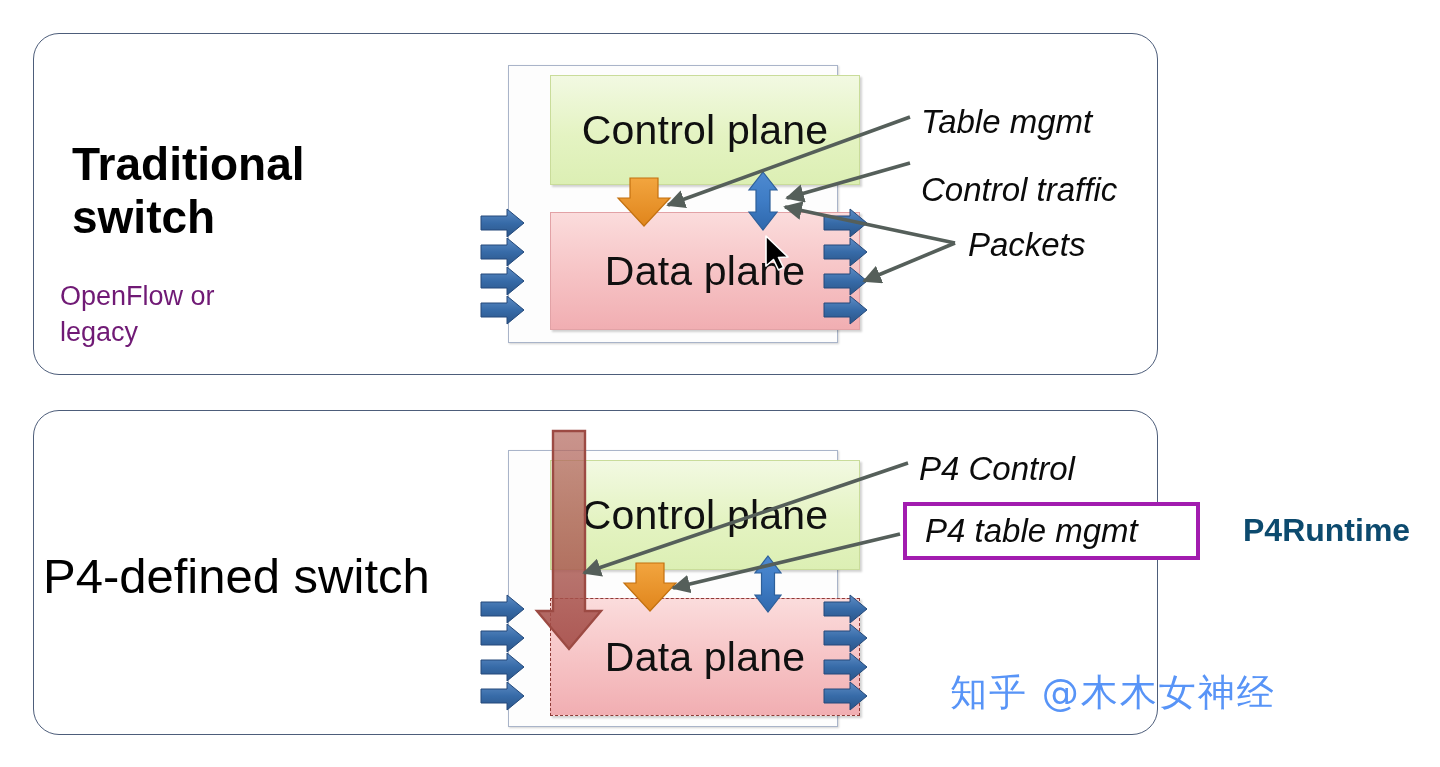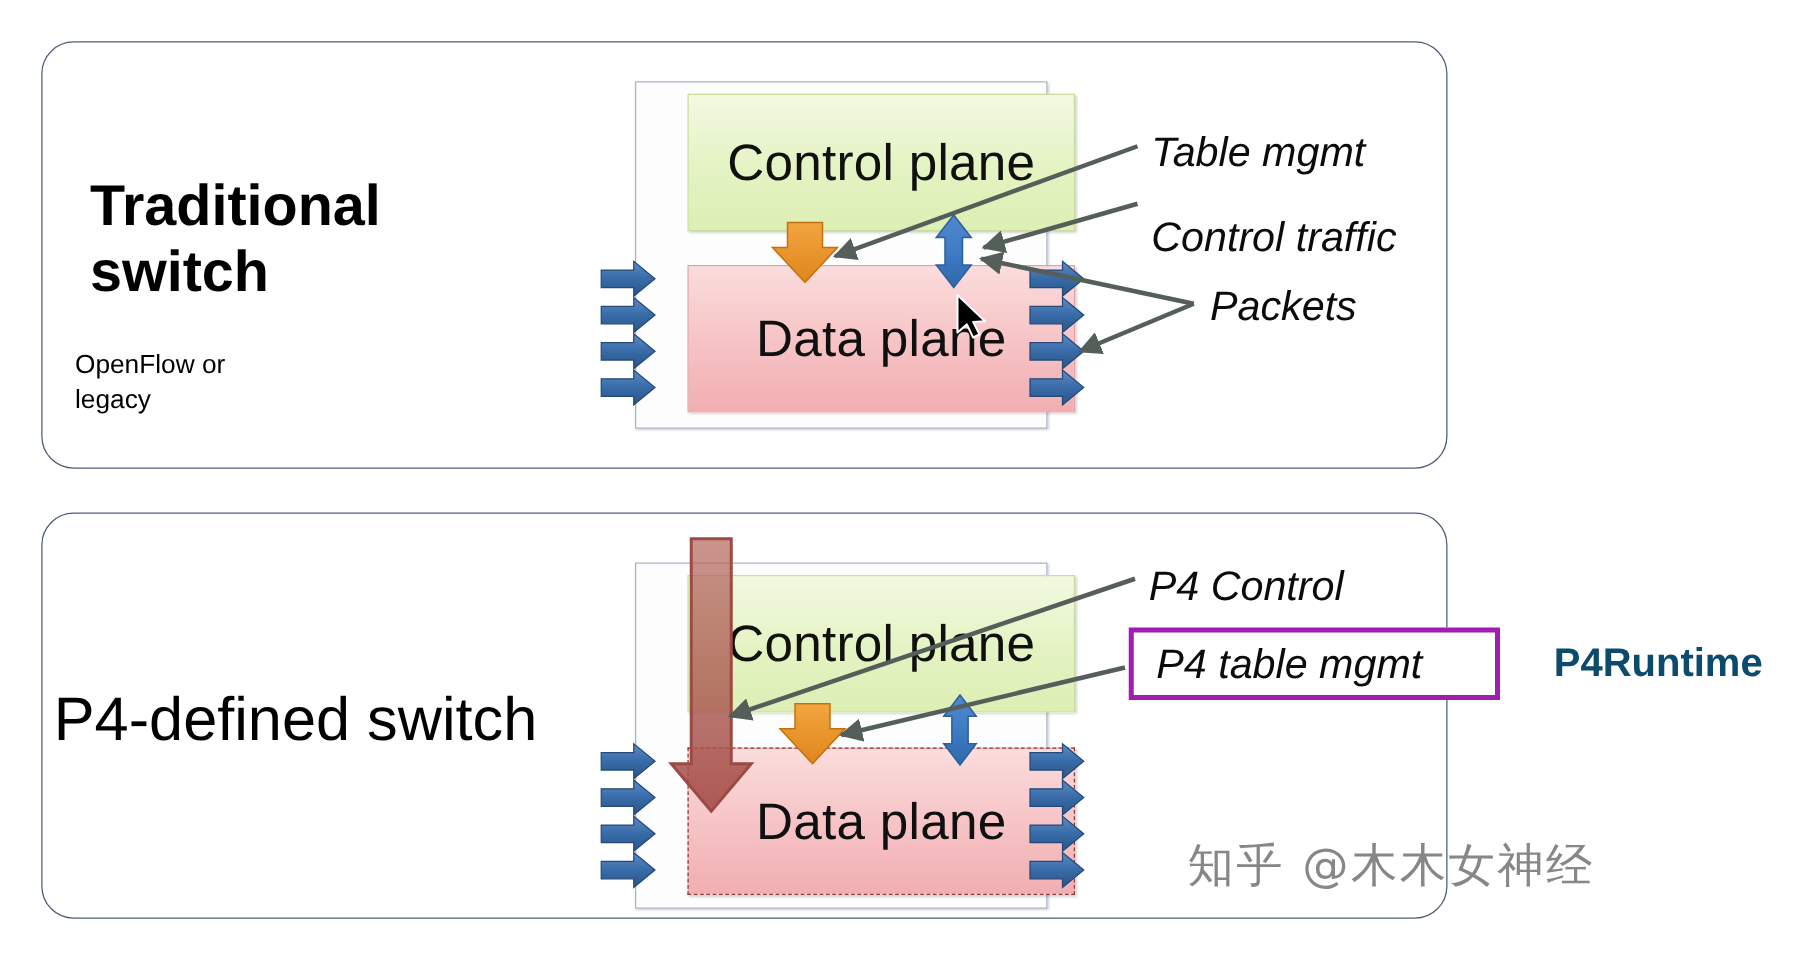--- a/index.html
+++ b/index.html
@@ -52,21 +52,21 @@
   .dp-dashed{border:1.6px dashed #8d3b37;}
 
   #cp-top{left:518px;top:75px;width:310px;height:110px;font-size:41px;}
   #dp-top{left:518px;top:212px;width:310px;height:118px;font-size:41px;}
   #cp-bottom{left:518px;top:460px;width:310px;height:110px;font-size:41px;}
   #dp-bottom{left:518px;top:598px;width:310px;height:118px;font-size:41px;}
 
   
   .big-title{position:absolute;color:#000;line-height:1.16;white-space:pre-line;}
   #title-top{left:72px;top:138px;font-size:46px;width:330px;font-weight:bold;}
-  #sub-top{position:absolute;left:60px;top:278px;font-size:21px;color:#000000;line-height:1.35;white-space:pre-line;}
+  #sub-top{position:absolute;left:60px;top:278px;font-size:27px;color:#701a75;line-height:1.35;white-space:pre-line;}
   #title-bottom{left:43px;top:548px;font-size:49px;width:470px;}
 
   
   .anno{
     position:absolute;
     font-style:italic;
     font-size:33px;
     color:#0b0b0b;
     white-space:nowrap;
     font-family:"Liberation Sans","DejaVu Sans",sans-serif;
@@ -85,21 +85,21 @@
     font-style:italic;font-size:33px;color:#0b0b0b;margin-left:18px;white-space:nowrap;
   }
   #lbl-p4runtime{
     position:absolute;left:1243px;top:512px;
     font-size:32px;font-weight:bold;color:#0c4a6e;white-space:nowrap;
   }
 
   
   #watermark{
     position:absolute;left:950px;top:668px;
-    font-size:37px;color:#737373;white-space:nowrap;
+    font-size:37px;color:#3b82f6;white-space:nowrap;
     font-family:"DejaVu Sans","Liberation Sans",sans-serif;
     letter-spacing:2px;
     opacity:.85;
   }
 
   svg.overlay{position:absolute;left:0;top:0;width:1440px;height:767px;pointer-events:none;}
 </style>
 </head>
 <body>
 

